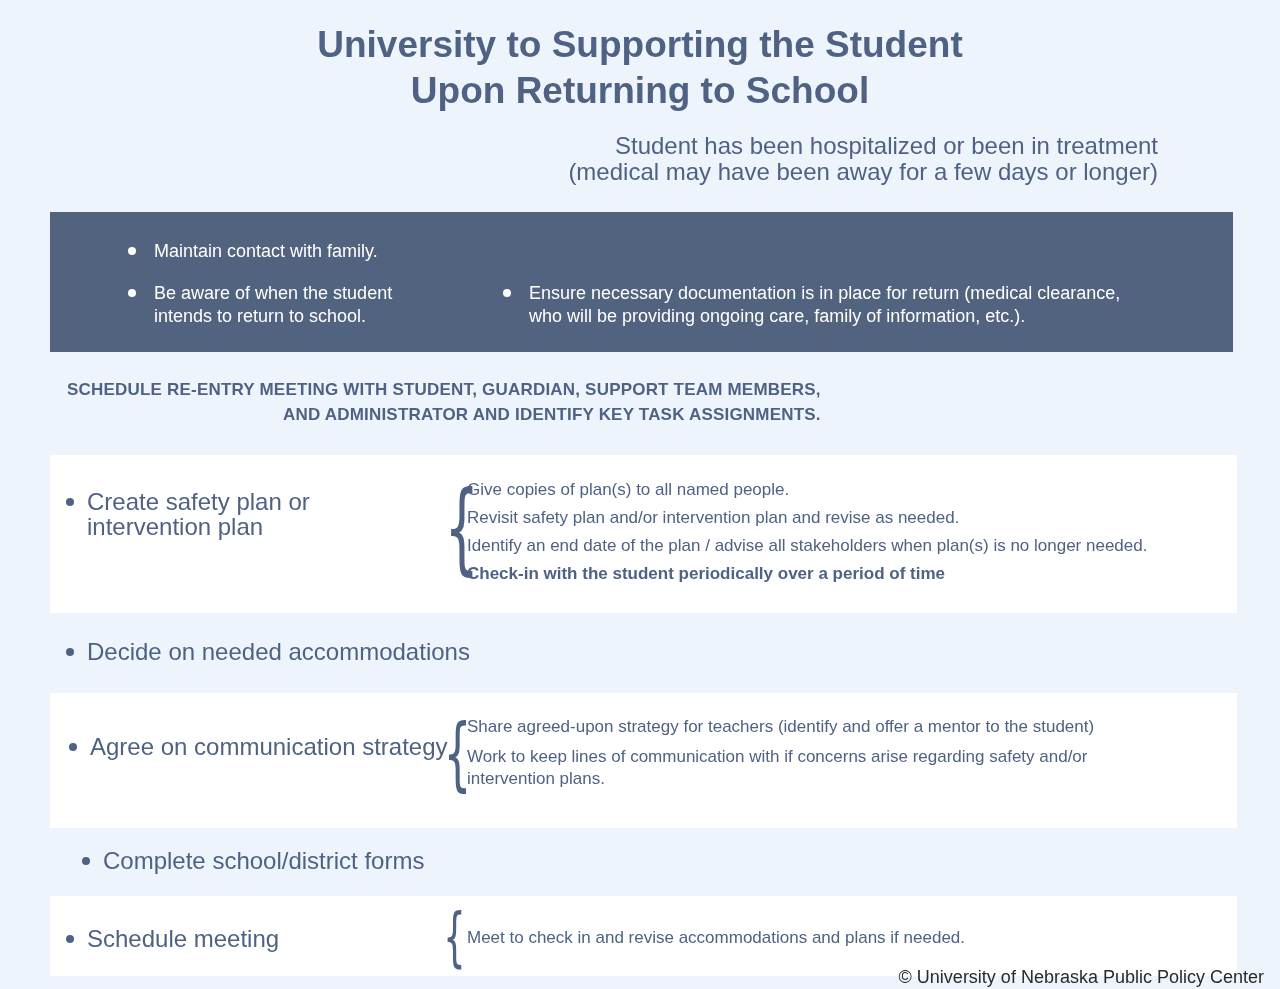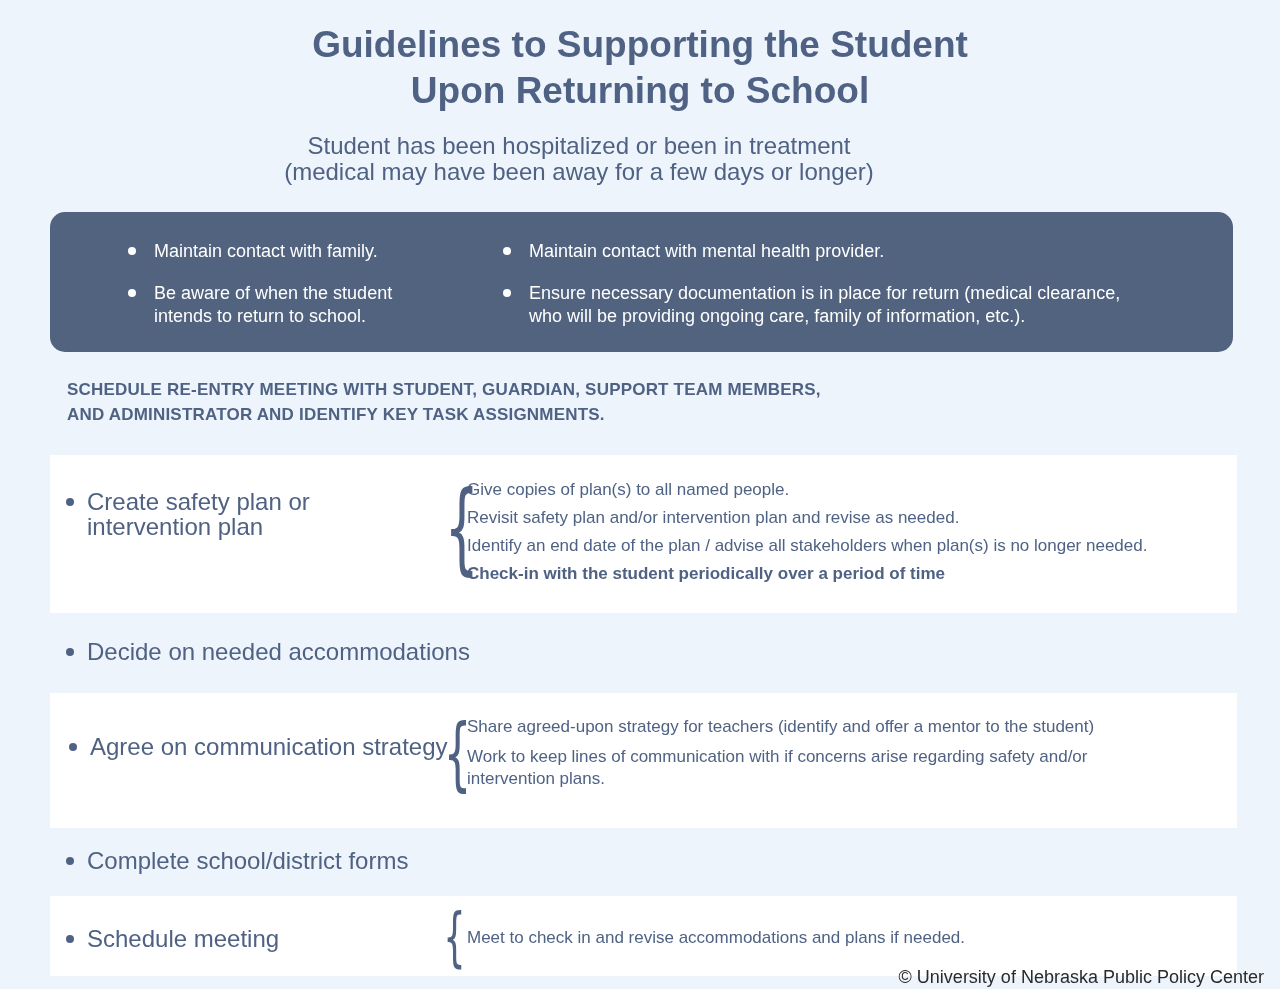--- a/index.html
+++ b/index.html
@@ -5,33 +5,33 @@
   html, body { margin:0; padding:0; }
   body {
     width:1280px; height:989px; background:#eef4fc; position:relative; overflow:hidden;
     font-family:"Liberation Sans", sans-serif; color:#4a5a78;
   }
   .title {
     position:absolute; left:0; top:22px; width:1280px; text-align:center;
     font-size:37px; font-weight:bold; color:#4f6284; line-height:46px;
   }
   .subtitle {
-    position:absolute; left:0; top:133px; width:1158px; text-align:center;
+    position:absolute; left:0; top:133px; width:1158px; text-align:right;
     font-size:24px; color:#4f6284; line-height:26px;
   }
   .top-box {
-    position:absolute; left:50px; top:212px; width:1183px; height:140px; background:#52637f;border-radius:15px;
+    position:absolute; left:50px; top:212px; width:1183px; height:140px; background:#52637f;
   }
   .tb-item { position:absolute; color:#ffffff; font-size:18px; line-height:23px; }
   .tb-item .dot {
     position:absolute; left:-26px; top:7px; width:8px; height:8px; border-radius:50%; background:#ffffff;
   }
   .section-head {
     position:absolute; left:67px; top:377px; font-size:17px; font-weight:bold; color:#4f6284;
-    line-height:25px; letter-spacing:0.2px;
+    line-height:25px; letter-spacing:0.2px;text-align:right;
   }
   .panel { position:absolute; left:50px; width:1187px; background:#ffffff; }
   .row-label {
     position:absolute; font-size:24px; color:#4f6284; line-height:25px;
   }
   .row-label .dot {
     position:absolute; left:-21px; top:9px; width:8px; height:8px; border-radius:50%; background:#4f6284;
   }
   .brace {
     position:absolute; color:#4f6284; font-family:"DejaVu Sans", sans-serif; font-weight:normal;
@@ -40,42 +40,38 @@
   .sub-list div { white-space:nowrap; }
   .sub-list .bold { font-weight:bold; }
   .credit {
     position:absolute; right:16px; top:967px; font-size:18px; color:#2a2a2a;
   }
 </style>
 </head>
 <body>
 
 <div class="title">
-  <div>Guidelines to Supporting the Student</div>
+  <div>University to Supporting the Student</div>
   <div>Upon Returning to School</div>
 </div>
 
 <div class="subtitle">
   <div>Student has been hospitalized or been in treatment</div>
   <div>(medical may have been away for a few days or longer)</div>
 </div>
 
 <div class="top-box">
   <div class="tb-item" style="left:104px; top:28px;">
     <span class="dot"></span>
     <div>Maintain contact with family.</div>
   </div>
   <div class="tb-item" style="left:104px; top:70px;">
     <span class="dot"></span>
     <div>Be aware of when the student</div>
     <div>intends to return to school.</div>
-  </div>
-  <div class="tb-item" style="left:479px; top:28px;">
-    <span class="dot"></span>
-    <div>Maintain contact with mental health provider.</div>
   </div>
   <div class="tb-item" style="left:479px; top:70px;">
     <span class="dot"></span>
     <div>Ensure necessary documentation is in place for return (medical clearance,</div>
     <div>who will be providing ongoing care, family of information, etc.).</div>
   </div>
 </div>
 
 <div class="section-head">
   <div>SCHEDULE RE-ENTRY MEETING WITH STUDENT, GUARDIAN, SUPPORT TEAM MEMBERS,</div>
@@ -106,21 +102,21 @@
   <span class="dot"></span>
   <div>Agree on communication strategy</div>
 </div>
 <div class="brace" style="left:432px; top:704px; font-size:80px; line-height:100px; transform:scaleX(0.55);">{</div>
 <div class="sub-list" style="top:716px; line-height:22px;">
   <div style="margin-bottom:8px;">Share agreed-upon strategy for teachers (identify and offer a mentor to the student)</div>
   <div>Work to keep lines of communication with if concerns arise regarding safety and/or</div>
   <div>intervention plans.</div>
 </div>
 
-<div class="row-label" style="left:87px; top:848px;text-align:center;">
+<div class="row-label" style="left:103px; top:848px;text-align:center;">
   <span class="dot"></span>
   <div>Complete school/district forms</div>
 </div>
 
 <div class="panel" style="top:896px; height:80px;"></div>
 <div class="row-label" style="left:87px; top:926px;">
   <span class="dot"></span>
   <div>Schedule meeting</div>
 </div>
 <div class="brace" style="left:434px; top:899px; font-size:64px; line-height:76px; transform:scaleX(0.55);">{</div>

